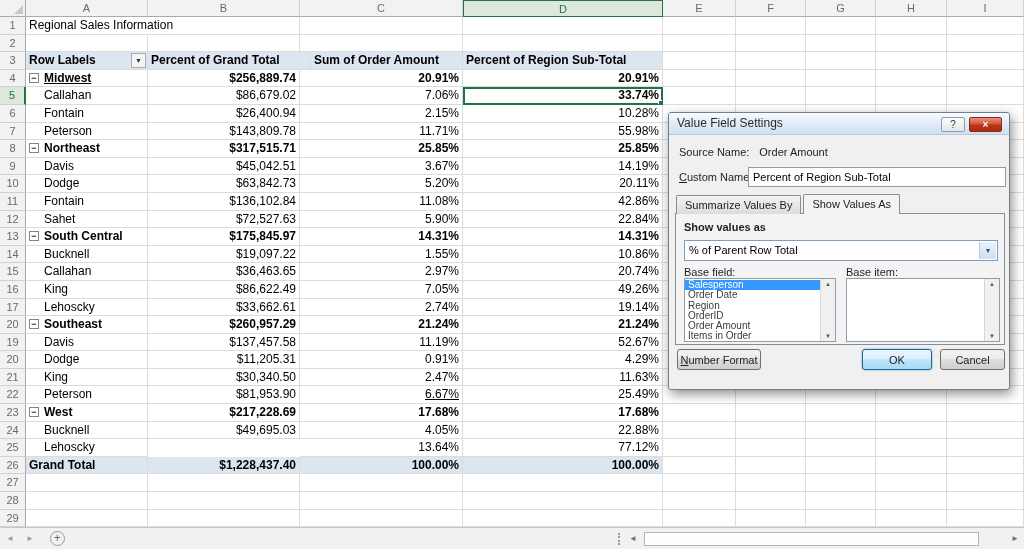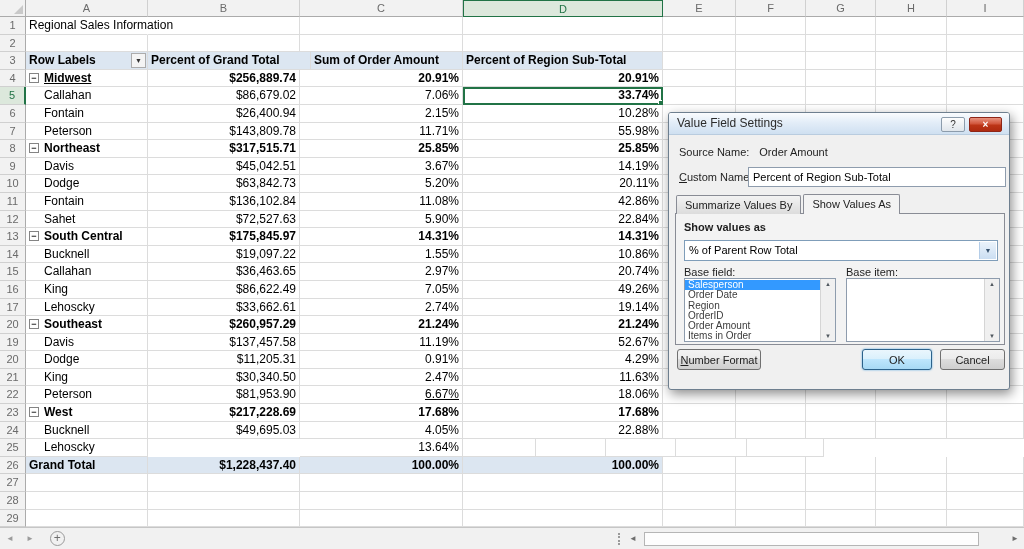--- a/index.html
+++ b/index.html
@@ -354,21 +354,21 @@
         <div class="cell" style="width: 73px;"></div>
         <div class="cell" style="width: 70px;"></div>
         <div class="cell" style="width: 70px;"></div>
         <div class="cell" style="width: 71px;"></div>
         <div class="cell" style="width: 77px;"></div>
       </div>
       <div class="grid-row">
         <div class="cell item" style="width: 122px;">Peterson</div>
         <div class="cell num" style="width: 152px;">$81,953.90</div>
         <div class="cell num" style="width: 163px; text-decoration: underline;">6.67%</div>
-        <div class="cell num" style="width: 200px;">18.06%</div>
+        <div class="cell num" style="width: 200px;">25.49%</div>
         <div class="cell" style="width: 73px;"></div>
         <div class="cell" style="width: 70px;"></div>
         <div class="cell" style="width: 70px;"></div>
         <div class="cell" style="width: 71px;"></div>
         <div class="cell" style="width: 77px;"></div>
       </div>
       <div class="grid-row">
         <div class="cell bold" style="width: 122px;"><span class="collapse-box">−</span><span>West</span></div>
         <div class="cell num bold" style="width: 152px;">$217,228.69</div>
         <div class="cell num bold" style="width: 163px;">17.68%</div>
@@ -387,20 +387,21 @@
         <div class="cell" style="width: 73px;"></div>
         <div class="cell" style="width: 70px;"></div>
         <div class="cell" style="width: 70px;"></div>
         <div class="cell" style="width: 71px;"></div>
         <div class="cell" style="width: 77px;"></div>
       </div>
       <div class="grid-row">
         <div class="cell item" style="width: 122px;">Lehoscky</div>
         <div class="cell num" style="width: 152px; margin-top: 36px;">$167,533.66</div>
         <div class="cell num" style="width: 163px;">13.64%</div>
+        <div class="cell num" style="width: 200px;">77.12%</div>
         <div class="cell" style="width: 73px;"></div>
         <div class="cell" style="width: 70px;"></div>
         <div class="cell" style="width: 70px;"></div>
         <div class="cell" style="width: 71px;"></div>
         <div class="cell" style="width: 77px;"></div>
       </div>
       <div class="grid-row">
         <div class="cell bold pvt-total" style="width: 122px;">Grand Total</div>
         <div class="cell num bold pvt-total" style="width: 152px;">$1,228,437.40</div>
         <div class="cell num bold pvt-total" style="width: 163px;">100.00%</div>

